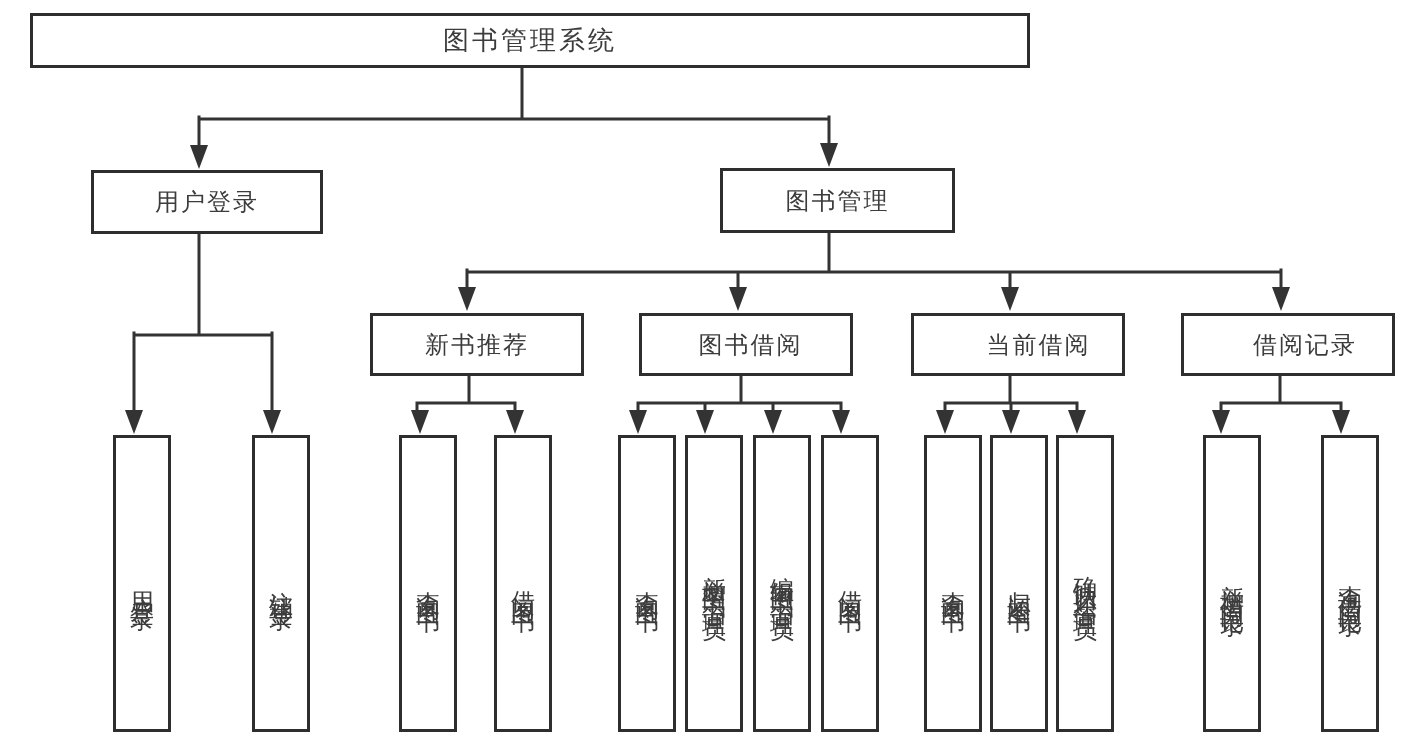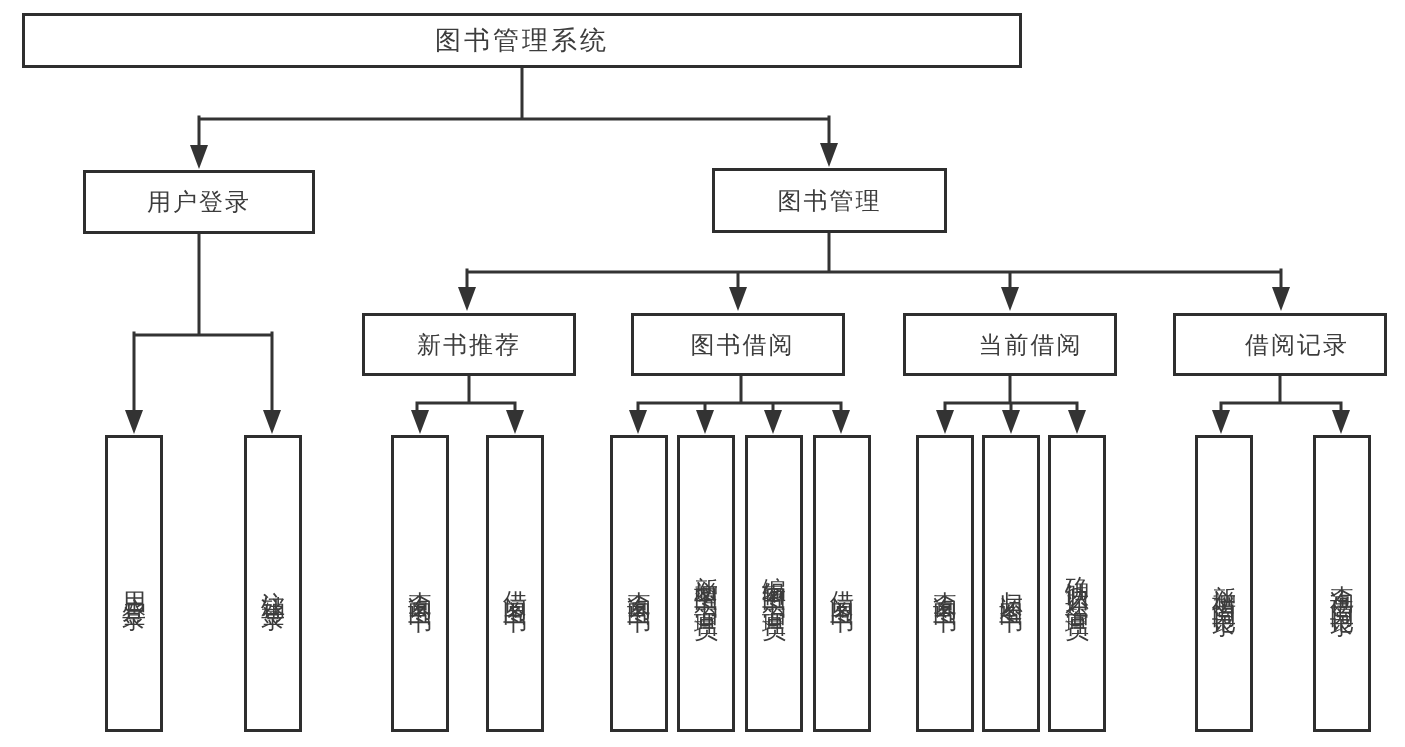--- a/index.html
+++ b/index.html
@@ -26,20 +26,21 @@
     position: absolute;
     box-sizing: border-box;
     background: #ffffff;
     border: 3px solid #2e2e2e;
     color: #3c3c3c;
     display: flex;
     align-items: center;
     justify-content: center;
     z-index: 2;
     text-align: center;
+    margin-left: 8px;
   }
   .hbox {
     font-size: 24px;
     letter-spacing: 2px;
     white-space: nowrap;
   }
   .root {
     left: 22px; top: 13px; width: 1000px; height: 55px;
     font-size: 26px; letter-spacing: 3px;
   }

